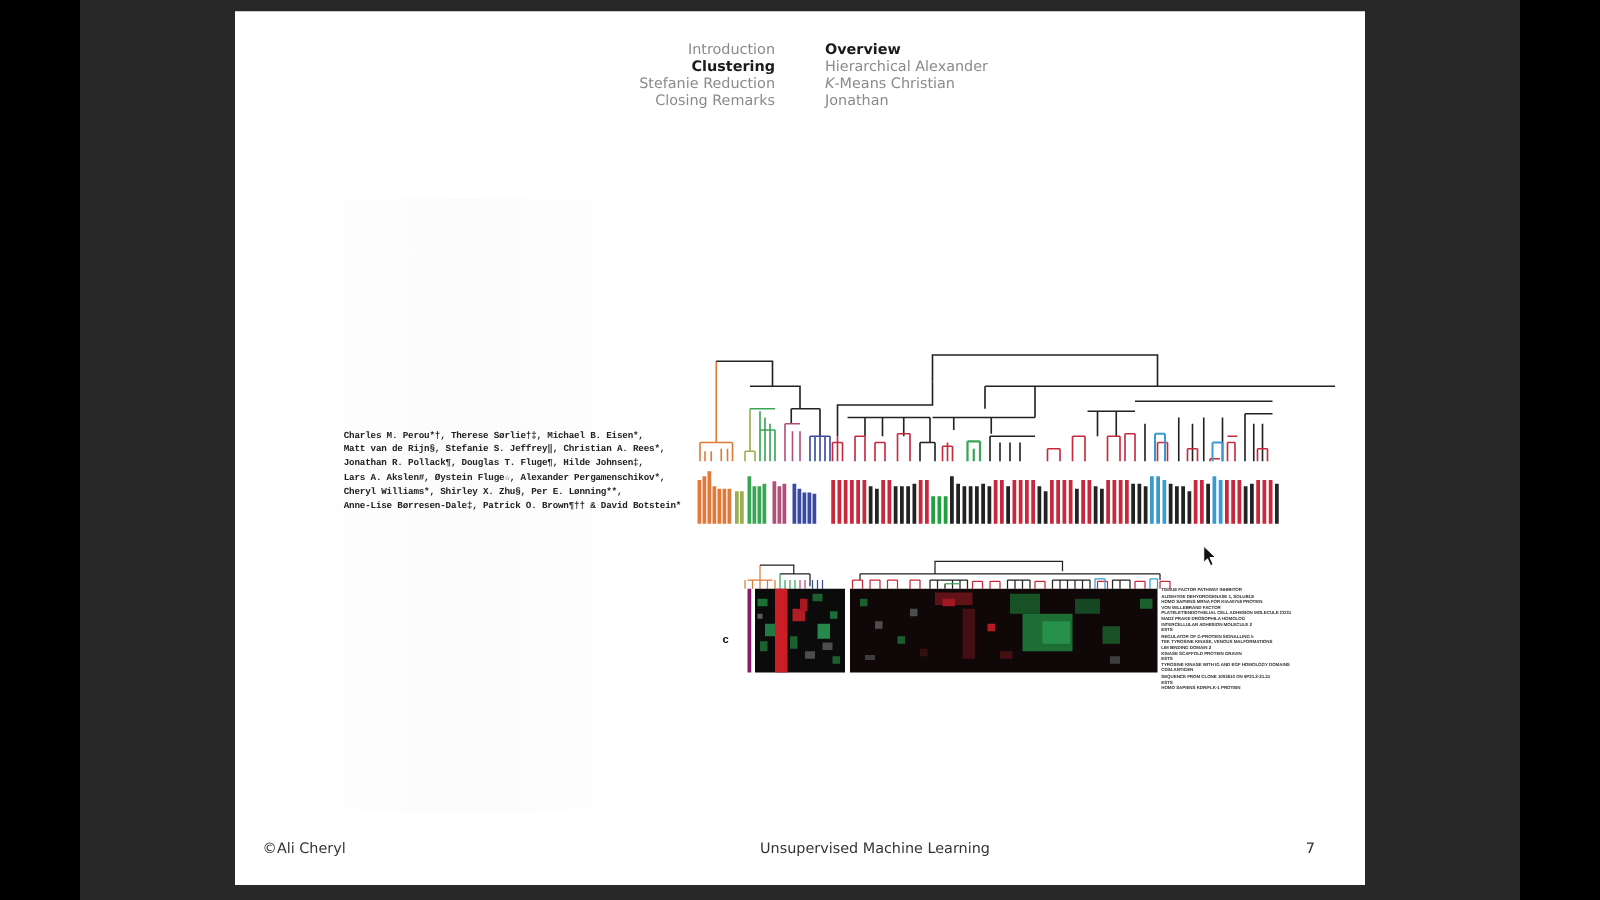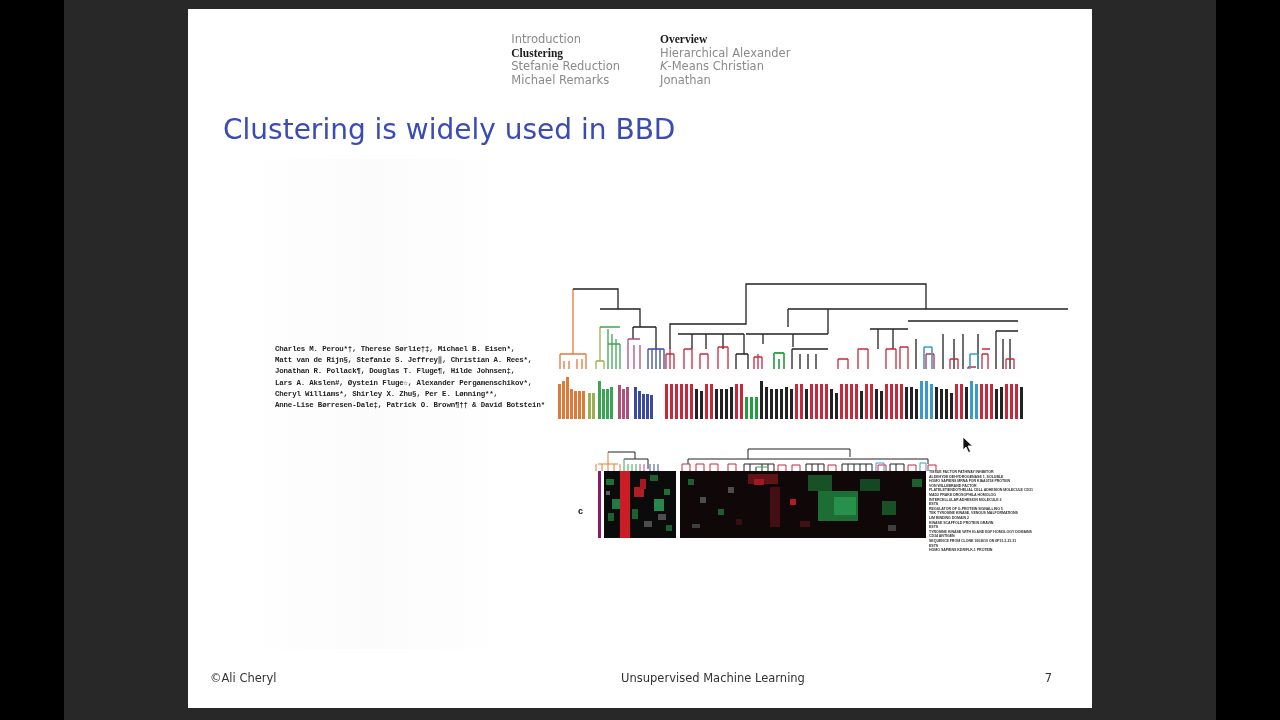--- a/index.html
+++ b/index.html
@@ -13,24 +13,24 @@
       position: absolute; left: 64px; top: 0; width: 1152px; height: 720px;
       background: #282828;
     }
     .slide {
       position: absolute; left: 188px; top: 9px; width: 904px; height: 699px;
       background: #ffffff;
       overflow: hidden;
     }
     
     .nav { position: absolute; top: 24px; font-size: 11.5px; line-height: 13.5px; }
-    .nav-left { right: 472px; text-align: left; }
+    .nav-left { right: 472px; text-align: right; }
     .nav-right { left: 472px; text-align: left; }
     .nav div { color: #8a8a8a; white-space: nowrap; }
-    .nav div.active { color: #1a1a1a; font-weight: bold; font-family: Liberation Serif, serif; }
+    .nav div.active { color: #1a1a1a; font-weight: bold; }
     .nav div.k-means .k { font-style: italic; }
     .title {
       position: absolute; left: 35px; top: 104px;
       font-size: 28px; color: #3b4bb5; white-space: nowrap;
       font-family: "DejaVu Sans", sans-serif;
     }
     
     .paper { position: absolute; left: 50px; top: 150px; width: 800px; height: 490px; }
     .paper-bg {
       position: absolute; left: 0; top: 0; width: 270px; height: 490px;
@@ -53,45 +53,44 @@
       font-family: "Liberation Sans", sans-serif; font-weight: bold; font-size: 9px; color: #111;
     }
     .gene-labels {
       position: absolute; left: 741px; top: 461px; width: 120px;
       font-family: "Liberation Sans", sans-serif; font-weight: bold;
       font-size: 3.6px; line-height: 4.6px; color: #333; letter-spacing: -0.05px;
     }
     .gene-labels div { white-space: nowrap; }
     .footer { position: absolute; top: 662px; font-size: 11.5px; color: #333; }
     .footer-left { left: 22px; }
-    .footer-center { left: 0; width: 1024px; text-align: center; margin-left: 13px; }
+    .footer-center { left: 0; width: 1024px; text-align: center; }
     .footer-right { right: 40px; }
     .cursor { position: absolute; left: 962px; top: 436px; }
   </style>
 </head>
 <body>
 
 <div class="viewer"></div>
 
 <div class="slide">
 
   <div class="nav nav-left">
     <div>Introduction</div>
     <div class="active">Clustering</div>
     <div>Stefanie Reduction</div>
-    <div>Michael Remarks</div>
+    <div>Closing Remarks</div>
   </div>
   <div class="nav nav-right">
     <div class="active">Overview</div>
     <div>Hierarchical Alexander</div>
     <div class="k-means"><span class="k">K</span><span>-Means Christian</span></div>
     <div>Jonathan</div>
   </div>
 
-  <div class="title">Clustering is widely used in BBD</div>
 
   <div class="paper">
     <div class="paper-bg"></div>
     <div class="paper-authors">
       <div>Charles M. Perou*†, Therese Sørlie†‡, Michael B. Eisen*,</div>
       <div>Matt van de Rijn§, Stefanie S. Jeffrey‖, Christian A. Rees*,</div>
       <div>Jonathan R. Pollack¶, Douglas T. Fluge¶, Hilde Johnsen‡,</div>
       <div>Lars A. Akslen#, Øystein Fluge☆, Alexander Pergamenschikov*,</div>
       <div>Cheryl Williams*, Shirley X. Zhu§, Per E. Lønning**,</div>
       <div>Anne-Lise Børresen-Dale‡, Patrick O. Brown¶†† &amp; David Botstein*</div>

